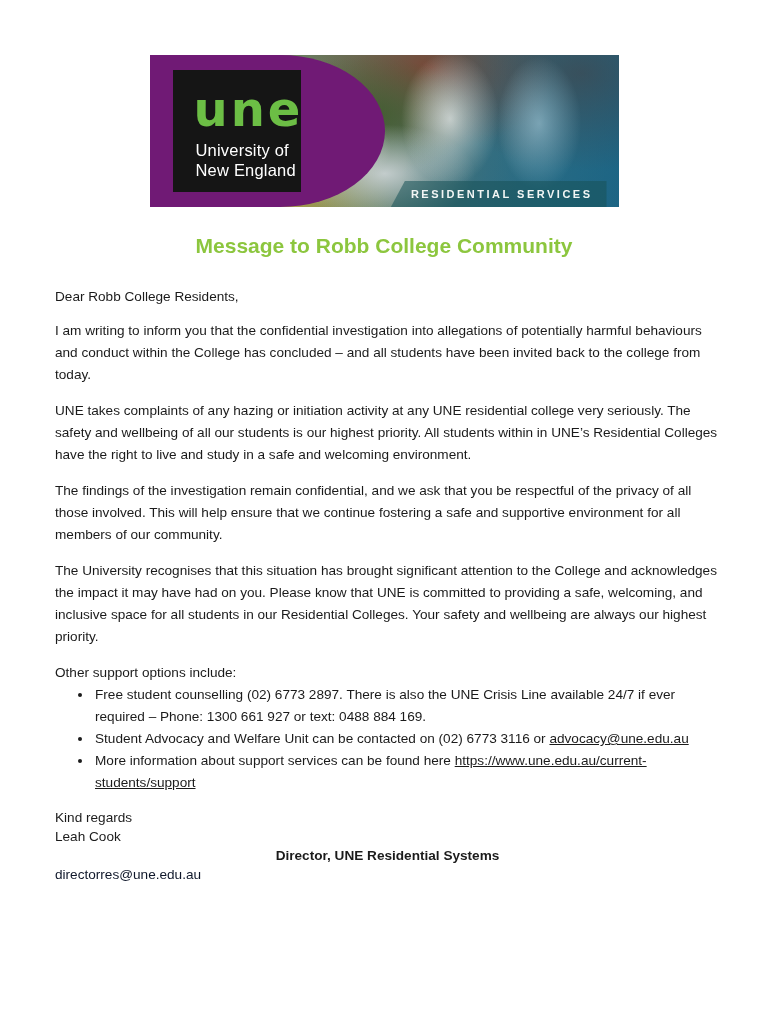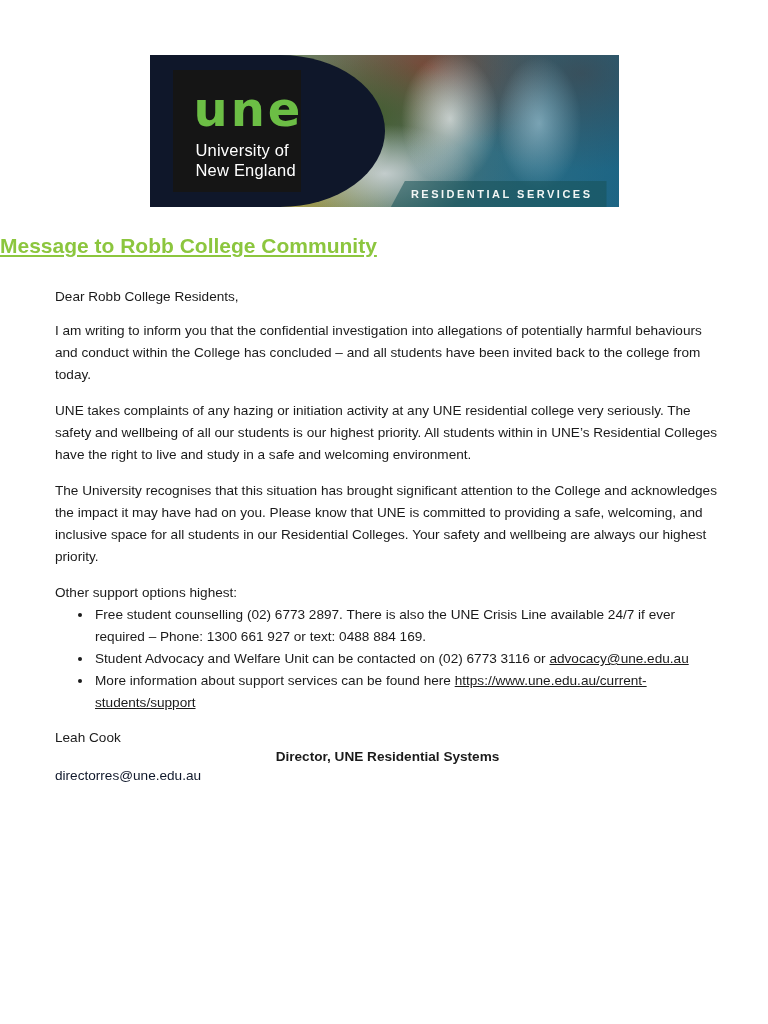--- a/index.html
+++ b/index.html
@@ -43,21 +43,21 @@
     padding:0 14px 0 20px;
     background:rgba(23,82,88,0.55);
     clip-path:polygon(14px 0, 100% 0, 100% 100%, 0 100%);
     color:#f2f6f5;
     font-size:11px;font-weight:bold;letter-spacing:2.5px;
     white-space:nowrap;
   }
   .black-d{
     position:absolute;left:0;top:0;
     width:235px;height:152px;
-    background:#0f172a;
+    background:#701a75;
     border-top-right-radius:105px 76px;
     border-bottom-right-radius:105px 76px;
   }
   .inner-sq{
     position:absolute;left:23px;top:15px;
     width:128px;height:122px;
     background:#151515;
   }
   .une{
     position:absolute;left:44px;top:26px;
@@ -68,24 +68,23 @@
   .uni-line{
     position:absolute;left:46px;
     color:#ffffff;font-size:16.5px;letter-spacing:0.2px;
   }
   .uni-line.l1{top:86px;}
   .uni-line.l2{top:106px;}
 
   
   h1.title{
     margin:27px 0 0 0;
-    text-align:left;
+    text-align:center;
     font-size:21px;font-weight:bold;
     color:#8cc63e;
-    text-decoration:underline;
   }
 
   
   .content{
     width:665px;
     margin:28px 0 0 55px;
     font-size:13.6px;
     line-height:22px;
   }
   .content p{margin:12px 0 14px 0;}
@@ -131,31 +130,33 @@
   </div>
 
   <h1 class="title">Message to Robb College Community</h1>
 
   <div class="content">
     <p class="salutation">Dear Robb College Residents,</p>
 
     <div id="paragraphs">
         <p>I am writing to inform you that the confidential investigation into allegations of potentially harmful behaviours and conduct within the College has concluded – and all students have been invited back to the college from today.</p>
         <p>UNE takes complaints of any hazing or initiation activity at any UNE residential college very seriously. The safety and wellbeing of all our students is our highest priority. All students within in UNE’s Residential Colleges have the right to live and study in a safe and welcoming environment.</p>
+        <p>The findings of the investigation remain confidential, and we ask that you be respectful of the privacy of all those involved. This will help ensure that we continue fostering a safe and supportive environment for all members of our community.</p>
         <p>The University recognises that this situation has brought significant attention to the College and acknowledges the impact it may have had on you. Please know that UNE is committed to providing a safe, welcoming, and inclusive space for all students in our Residential Colleges. Your safety and wellbeing are always our highest priority.</p>
       </div>
 
-    <p class="no-gap">Other support options highest:</p>
+    <p class="no-gap">Other support options include:</p>
     <ul class="support" id="bullets">
         <li><span>Free student counselling (02) 6773 2897. There is also the UNE Crisis Line available 24/7 if ever required – Phone: 1300 661 927 or text: 0488 884 169.</span></li>
         <li><span>Student Advocacy and Welfare Unit can be contacted on (02) 6773 3116 or </span><a class="link-dark">advocacy@une.edu.au</a></li>
         <li><span>More information about support services can be found here </span><a class="link-dark">https://www.une.edu.au/current-students/support</a></li>
       </ul>
 
 
     <div class="signoff">
+      <div>Kind regards</div>
       <div>Leah Cook</div>
       <div class="bold">Director, UNE Residential Systems</div>
       <a class="email">directorres@une.edu.au</a>
     </div>
   </div>
 
 </div>
 
 </body></html>

